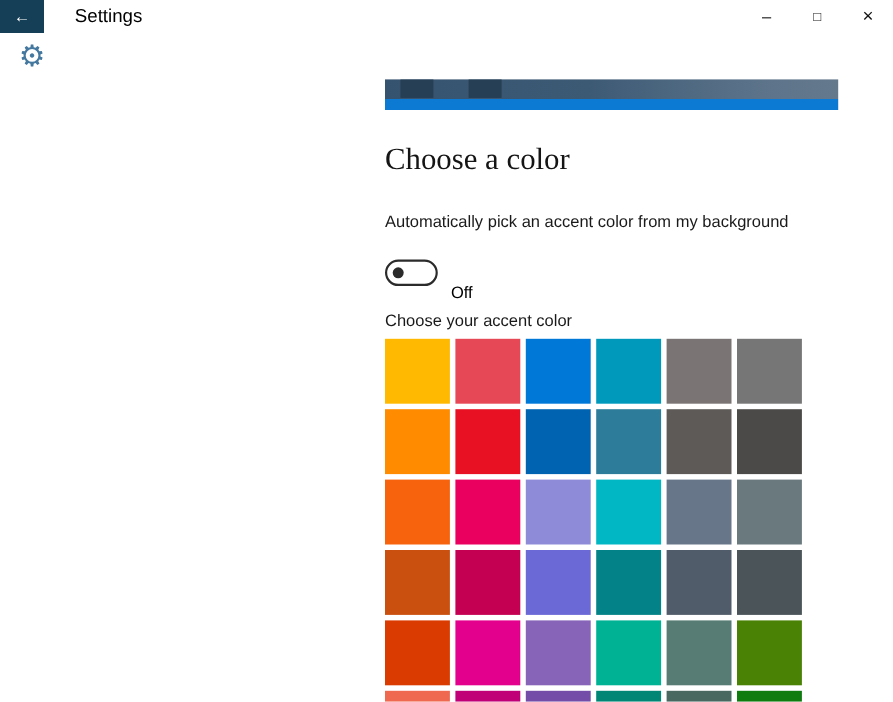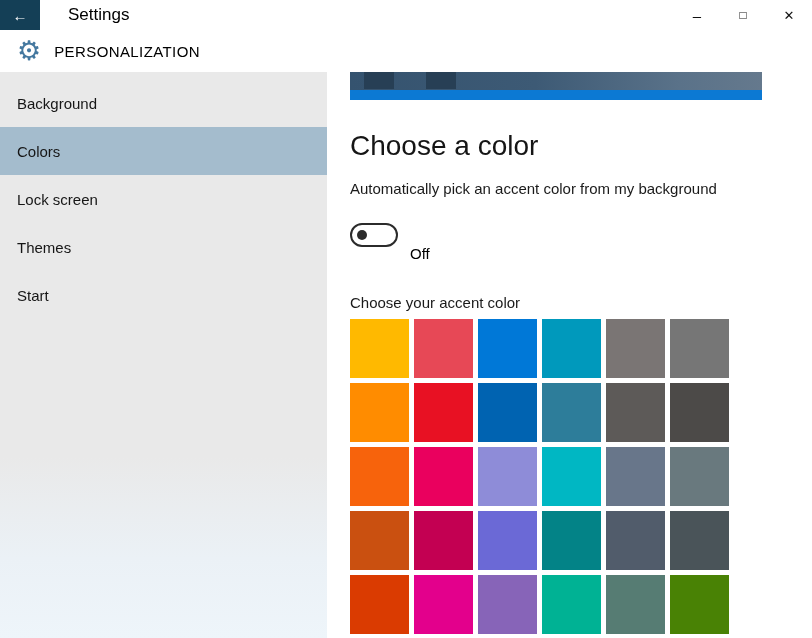--- a/index.html
+++ b/index.html
@@ -37,27 +37,27 @@
 
   
   .content{position:absolute;top:72px;left:327px;right:0;bottom:0;background:#fff;box-sizing:border-box;padding-left:23px;overflow:hidden;}
   .preview{position:relative;width:412px;height:28px;overflow:hidden;
     background:linear-gradient(90deg,#35536f 0%,#3d5a75 45%,#5a7289 80%,#65798d 100%);}
   .tile{position:absolute;top:0;width:30px;height:17px;background:#273f55;}
   .tile.t1{left:14px;}
   .tile.t2{left:76px;}
   .taskbar{position:absolute;left:0;right:0;bottom:0;height:10px;background:#0c79d3;}
 
-  h1.choose{margin:30px 0 0 0;font-size:28px;font-weight:300;color:#151515;line-height:1.15;}
-  .auto-label{margin-top:18px;font-size:15px;color:#1a1a1a;}
+  h1.choose{margin:30px 0 0 0;font-size:28px;font-weight:300;color:#151515;line-height:1.15;font-family:Liberation Serif, serif;}
+  .auto-label{margin-top:31px;font-size:15px;color:#1a1a1a;}
   .toggle-row{margin-top:10px;display:flex;align-items:center;}
   .toggle{width:44px;height:20px;border:2px solid #2b2b2b;border-radius:13px;position:relative;cursor:default;background:#fff;flex:0 0 auto;}
   .toggle .knob{position:absolute;left:5px;top:5px;width:10px;height:10px;border-radius:50%;background:#2b2b2b;}
   .toggle-state{margin-left:12px;font-size:15px;color:#000;margin-top:38px;}
-  .accent-label{margin-top:32px;font-size:15px;color:#1a1a1a;}
+  .accent-label{margin-top:8px;font-size:15px;color:#1a1a1a;}
   .swatch-grid{margin-top:8px;display:grid;grid-template-columns:repeat(6,59px);grid-auto-rows:59px;gap:5px;width:379px;}
   .swatch{width:59px;height:59px;cursor:default;}
 </style>
 </head>
 <body>
 
 <div class="app">
 
   <div class="titlebar">
     <div class="back-btn">
@@ -72,40 +72,22 @@
         <span>□</span>
       </div>
       <div class="cap-btn close">
         <span>✕</span>
       </div>
     </div>
   </div>
 
   <div class="header">
     <span class="gear">⚙</span>
-    <span class="page-title">PERSONALIZATION</span>
   </div>
 
-  <div class="sidebar">
-    <div class="nav-item">
-      <span>Background</span>
-    </div>
-    <div class="nav-item selected">
-      <span>Colors</span>
-    </div>
-    <div class="nav-item">
-      <span>Lock screen</span>
-    </div>
-    <div class="nav-item">
-      <span>Themes</span>
-    </div>
-    <div class="nav-item">
-      <span>Start</span>
-    </div>
-  </div>
 
   <div class="content">
 
     <div class="preview">
       <div class="tile t1"></div>
       <div class="tile t2"></div>
       <div class="taskbar"></div>
     </div>
 
     <h1 class="choose">Choose a color</h1>

